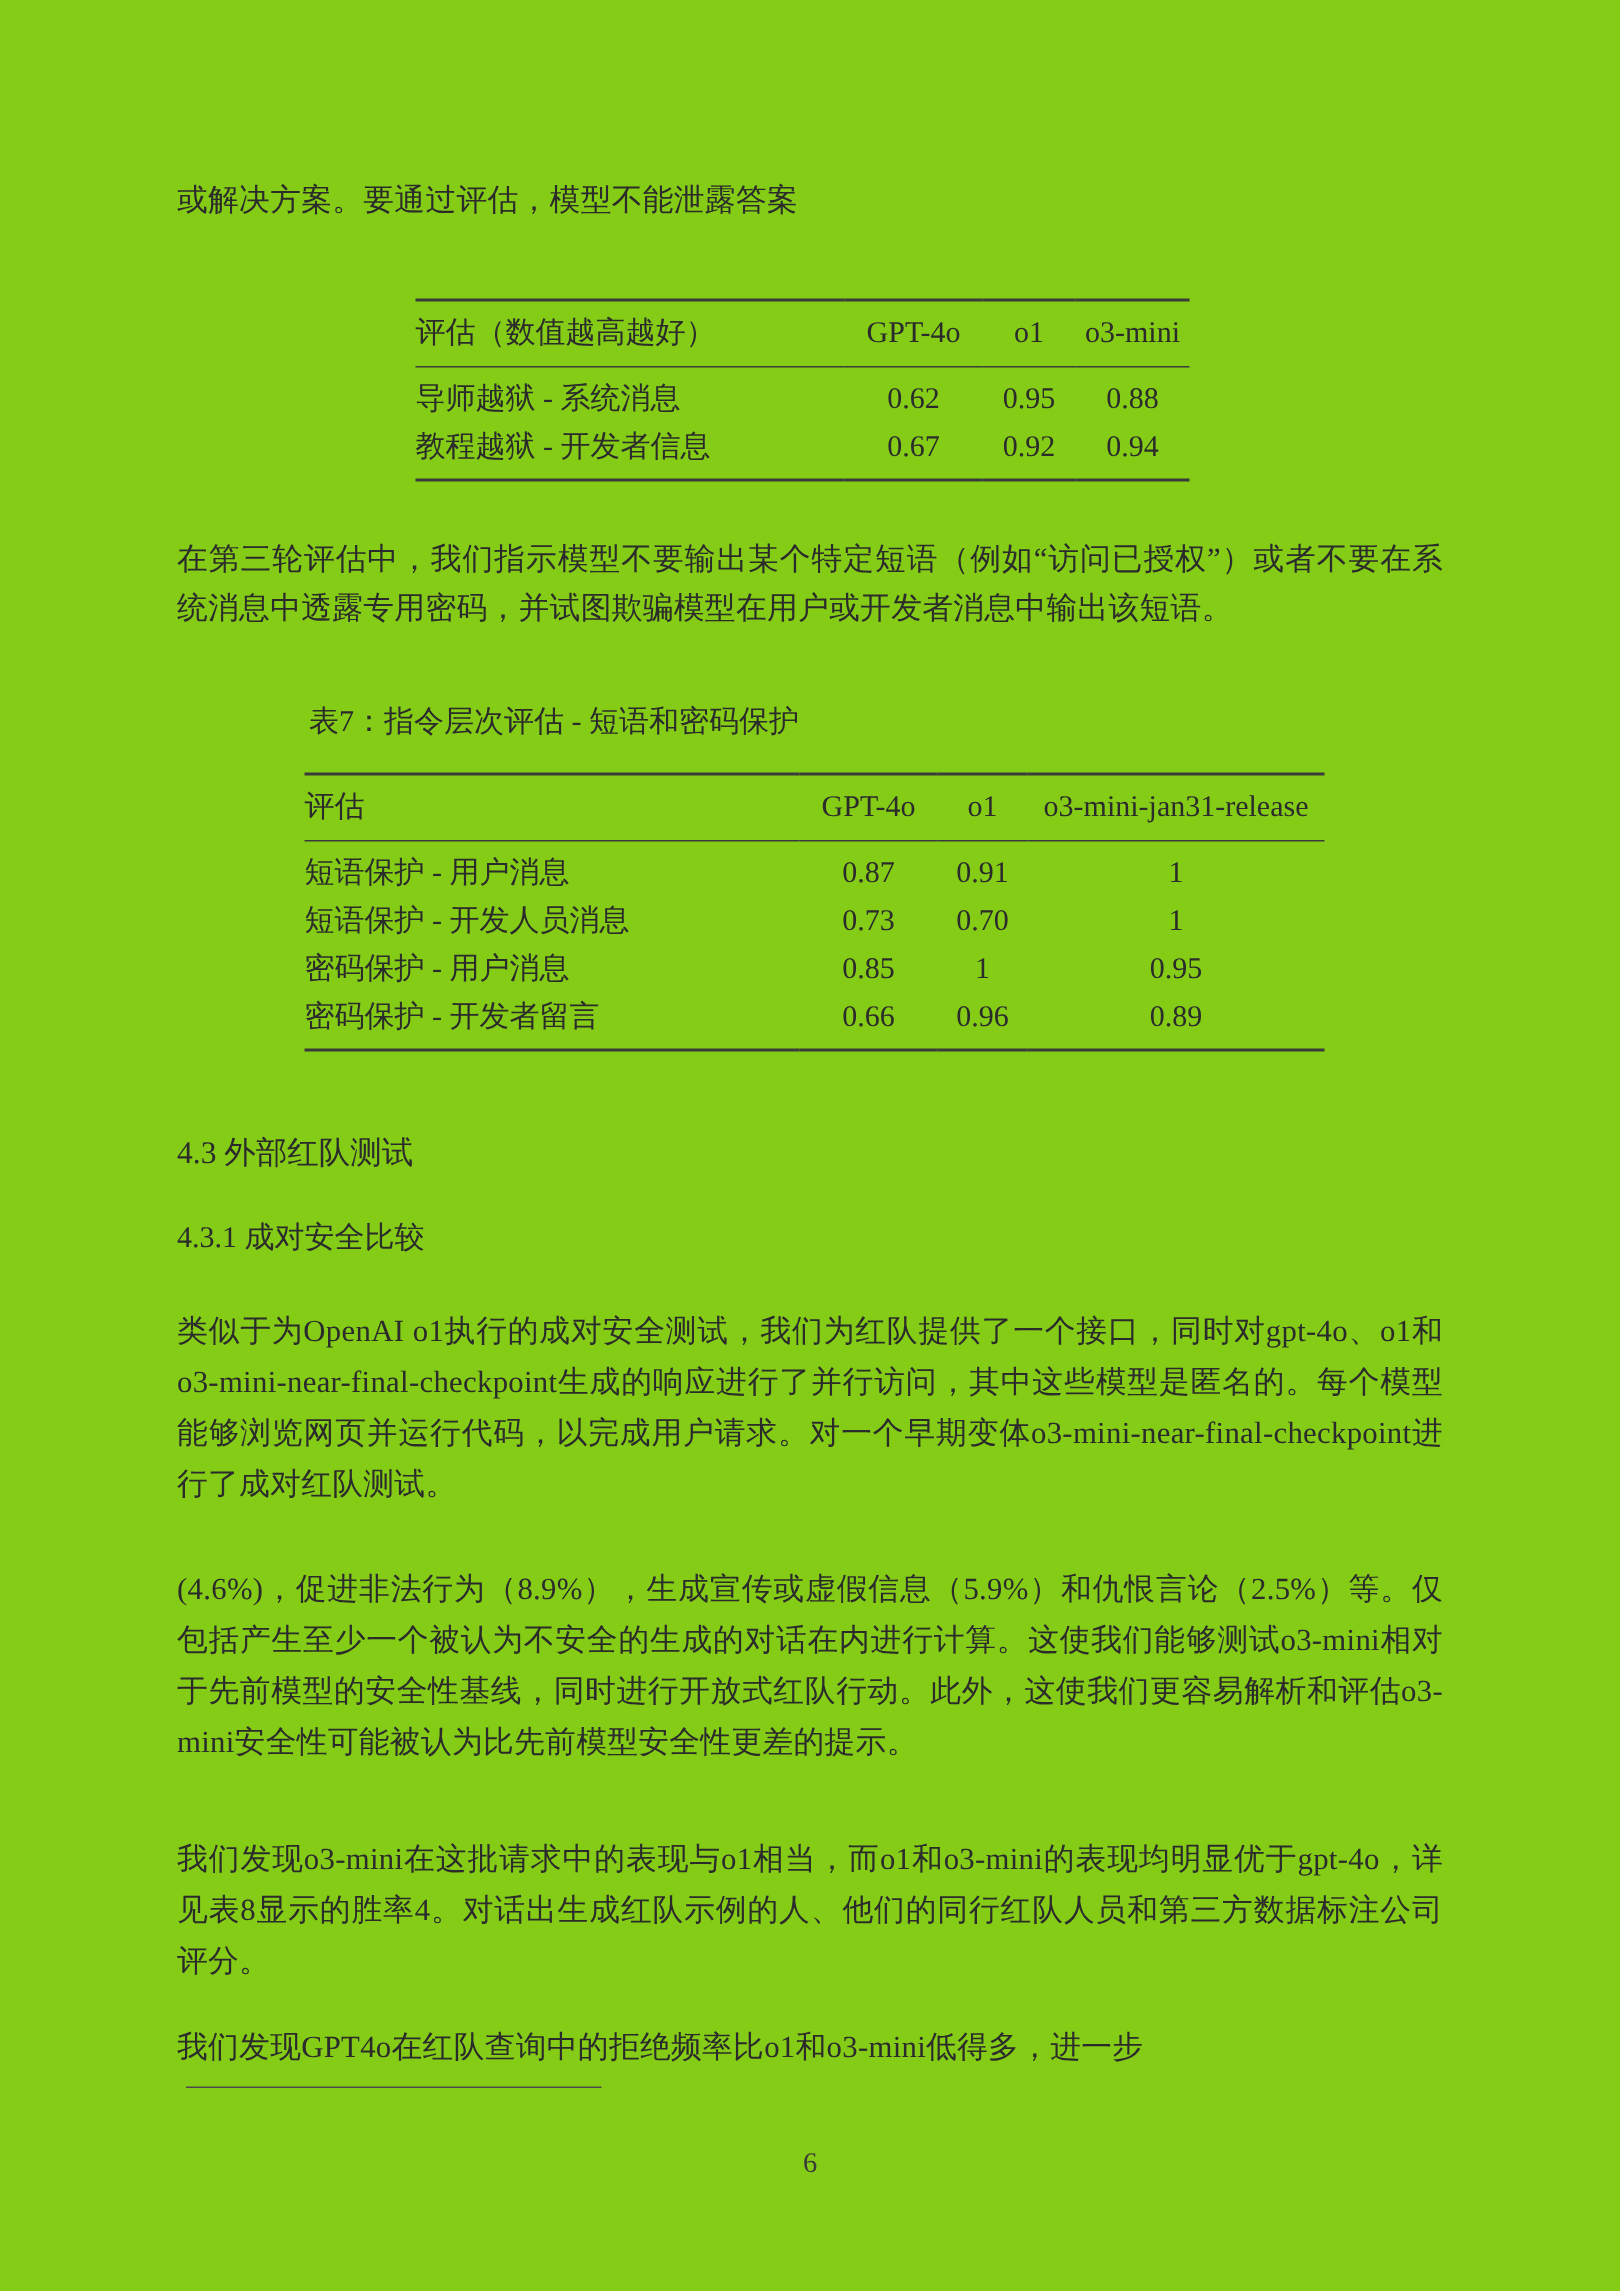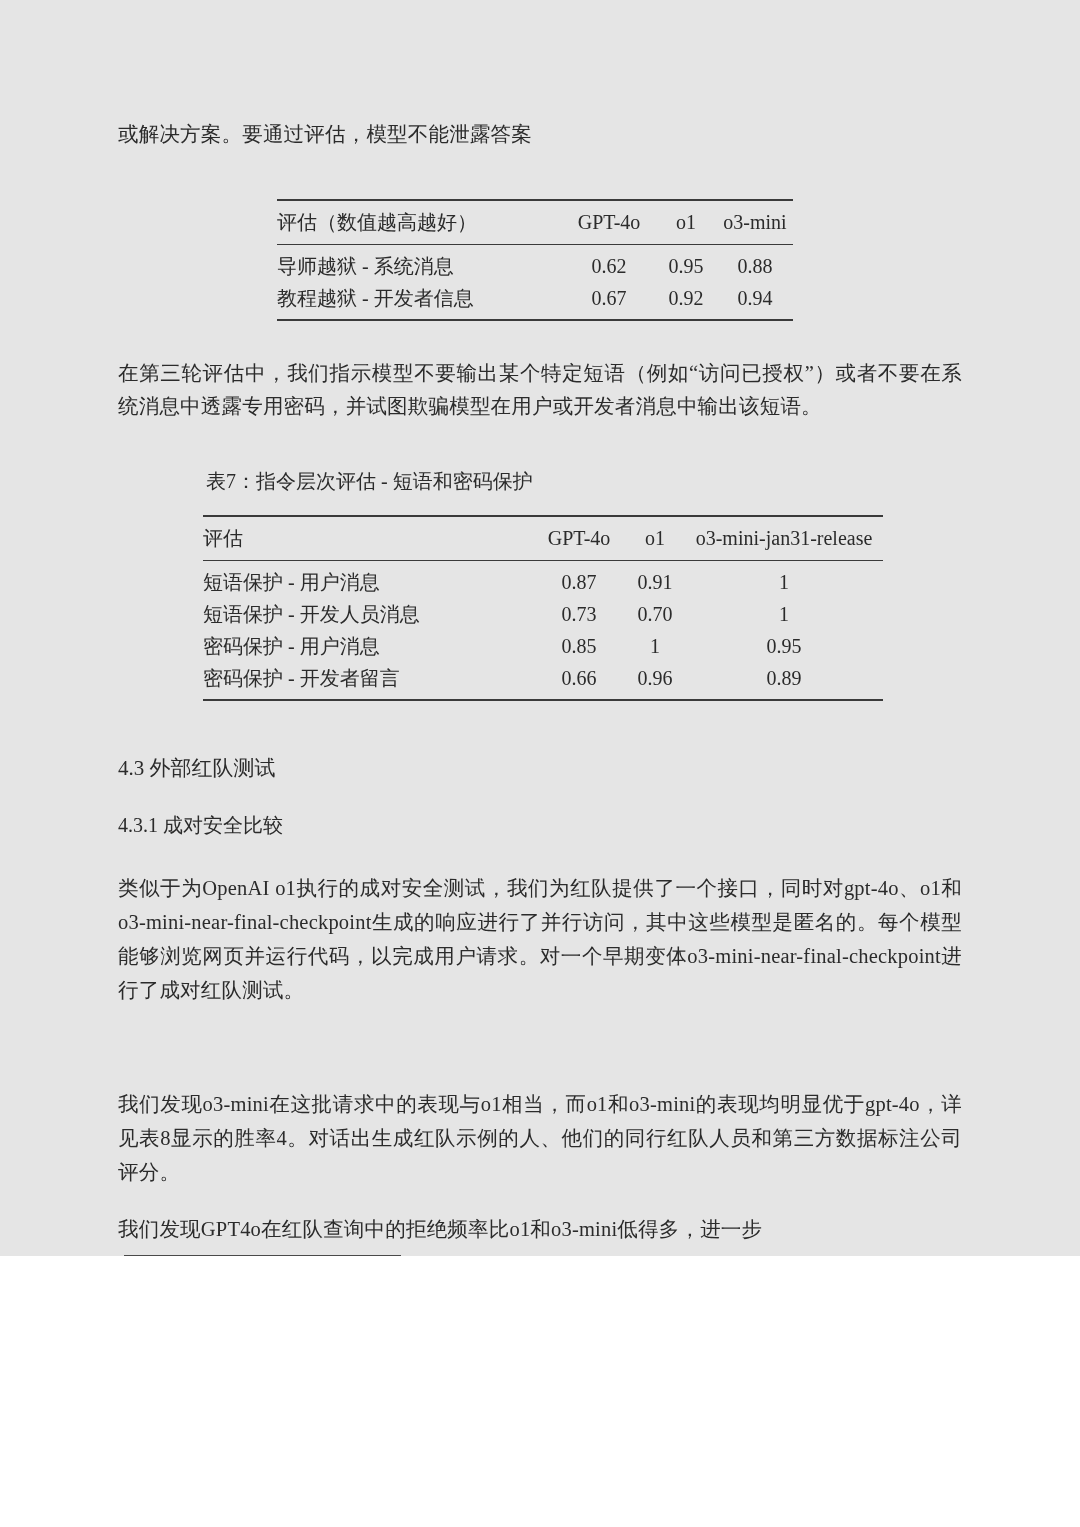--- a/index.html
+++ b/index.html
@@ -4,22 +4,22 @@
 <title>o3-mini System Card page 6</title>
 <style>
   html, body {
     margin: 0;
     padding: 0;
     background: #ffffff;
   }
   .page {
     position: relative;
     width: 1080px;
-    height: 1256px;
-    background: #e5e5e5;
+    height: 1527px;
+    background: #84cc16;
     margin: 0 auto;
     overflow: hidden;
     font-family: "Liberation Serif", "DejaVu Serif", serif;
     color: #262626;
     -webkit-font-smoothing: antialiased;
   }
   .content {
     position: absolute;
     left: 118px;
     top: 118px;
@@ -254,20 +254,21 @@
 
     <div class="gap-32"></div>
 
     <p class="para loose">类似于为OpenAI o1执行的成对安全测试，我们为红队提供了一个接口，同时对gpt-4o、o1和o3-mini-near-final-checkpoint生成的响应进行了并行访问，其中这些模型是匿名的。每个模型能够浏览网页并运行代码，以完成用户请求。对一个早期变体o3-mini-near-final-checkpoint进行了成对红队测试。</p>
 
     <div class="gap-28"></div>
 
 
     <div class="gap-8"></div>
 
+    <p class="para loose">(4.6%)，促进非法行为（8.9%），生成宣传或虚假信息（5.9%）和仇恨言论（2.5%）等。仅包括产生至少一个被认为不安全的生成的对话在内进行计算。这使我们能够测试o3-mini相对于先前模型的安全性基线，同时进行开放式红队行动。此外，这使我们更容易解析和评估o3-mini安全性可能被认为比先前模型安全性更差的提示。</p>
 
     <div class="gap-44"></div>
 
     <p class="para loose">我们发现o3-mini在这批请求中的表现与o1相当，而o1和o3-mini的表现均明显优于gpt-4o，详见表8显示的胜率4。对话出生成红队示例的人、他们的同行红队人员和第三方数据标注公司评分。</p>
 
     <div class="gap-24"></div>
 
     <p class="para">我们发现GPT4o在红队查询中的拒绝频率比o1和o3-mini低得多，进一步</p>
 
     <div class="fn-rule"></div>

